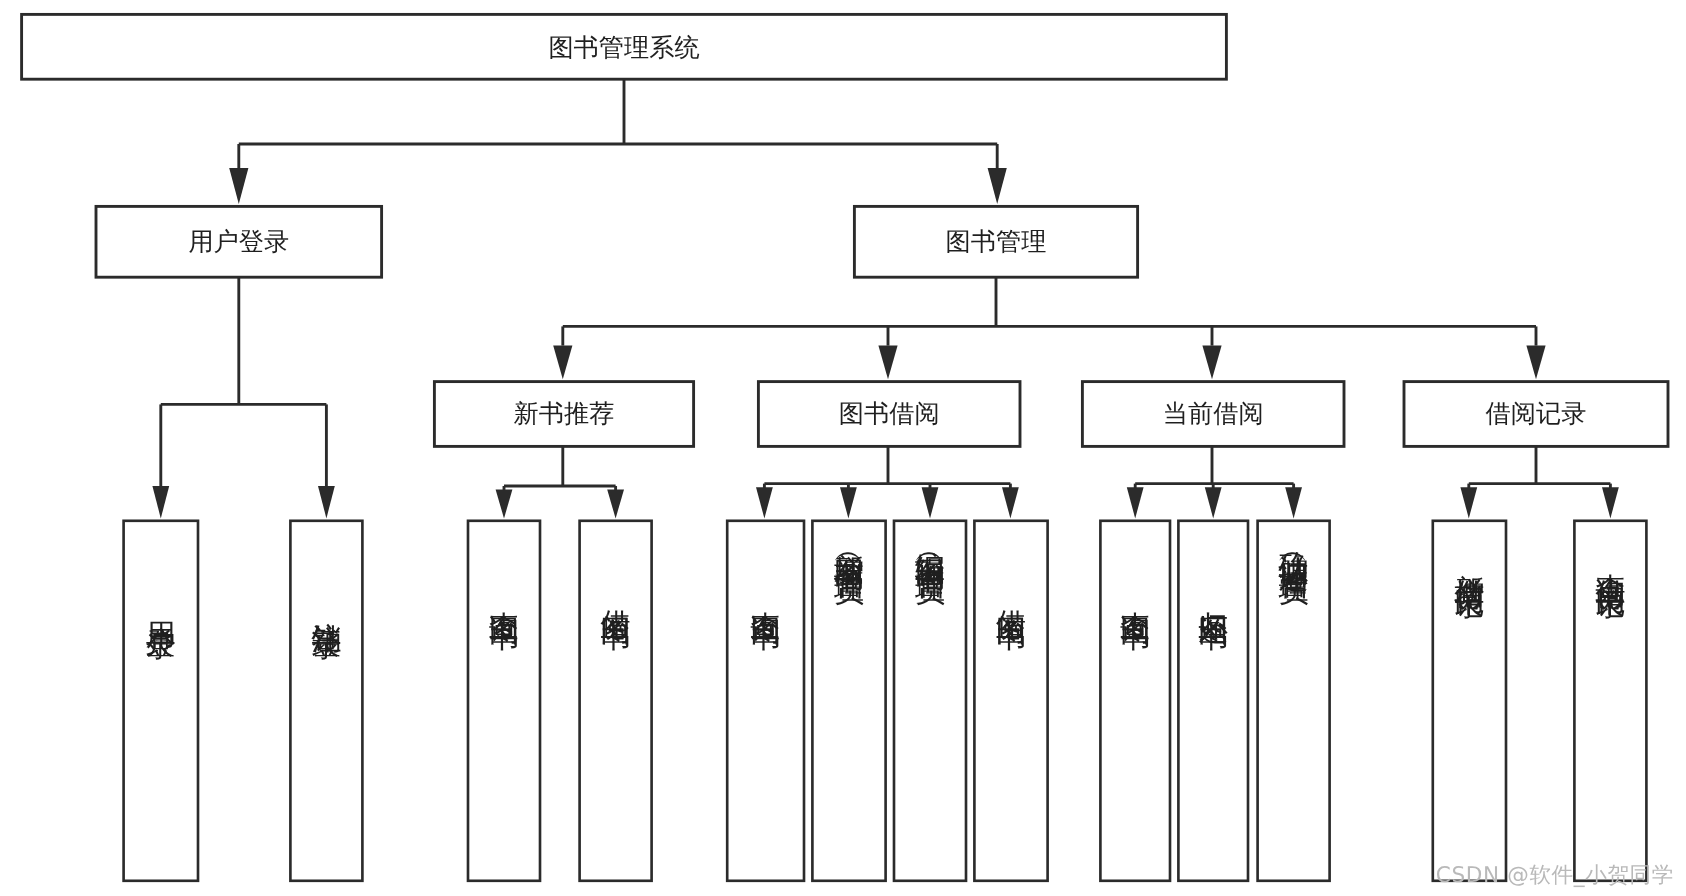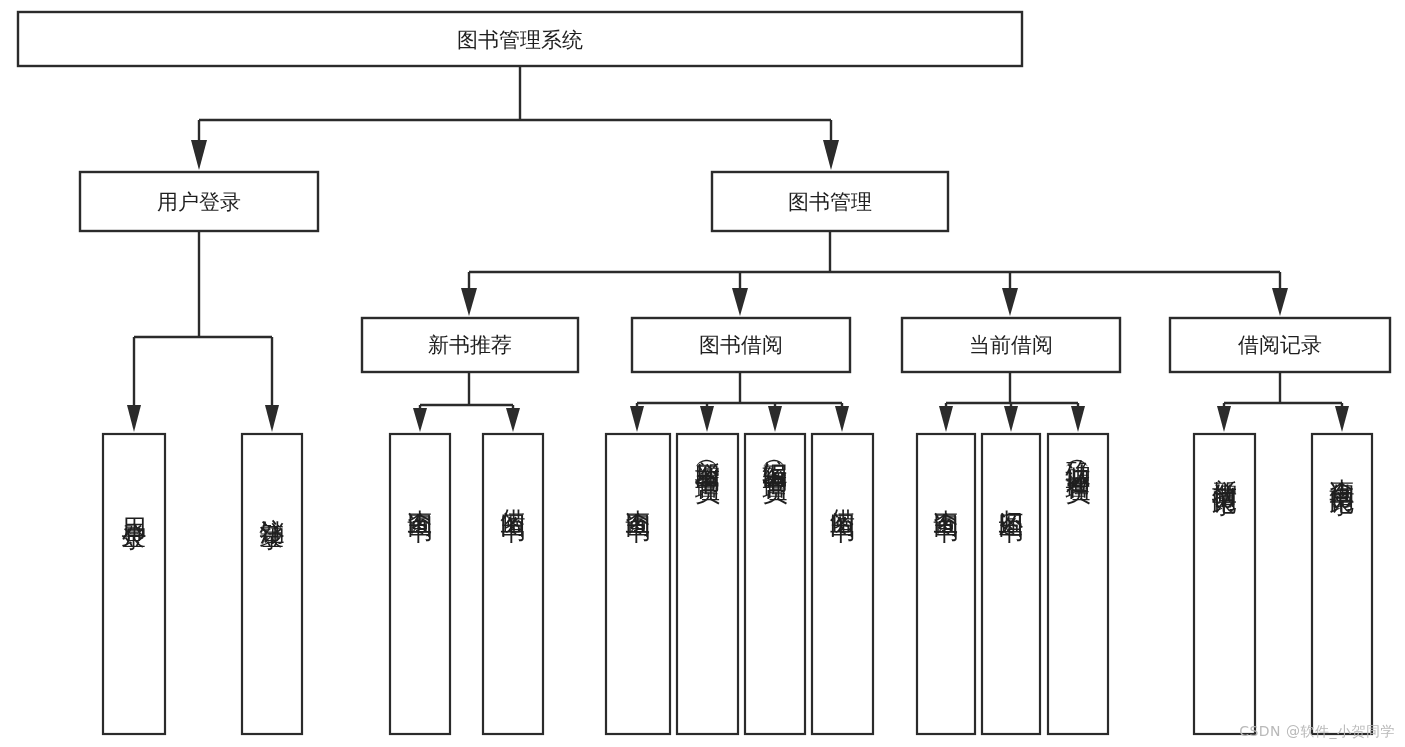--- a/index.html
+++ b/index.html
@@ -69,21 +69,21 @@
     line-height: 1.08;
     letter-spacing: 3px;
     color: #1f1f1f;
     white-space: nowrap;
   }
   .watermark {
     position: absolute;
     right: 10px;
     bottom: 6px;
     font-family: "DejaVu Sans", "Liberation Sans", sans-serif;
-    font-size: 14px;
+    font-size: 18px;
     color: #b9b9b9;
     white-space: nowrap;
     letter-spacing: 0.5px;
   }
 </style>
 </head>
 <body>
 
 <div id="diagram-root">
 

